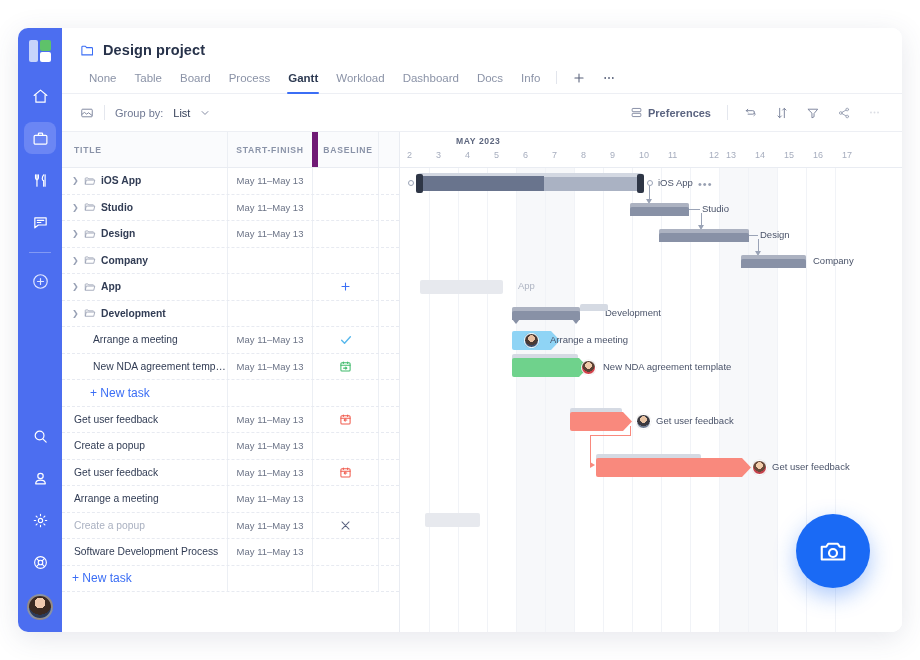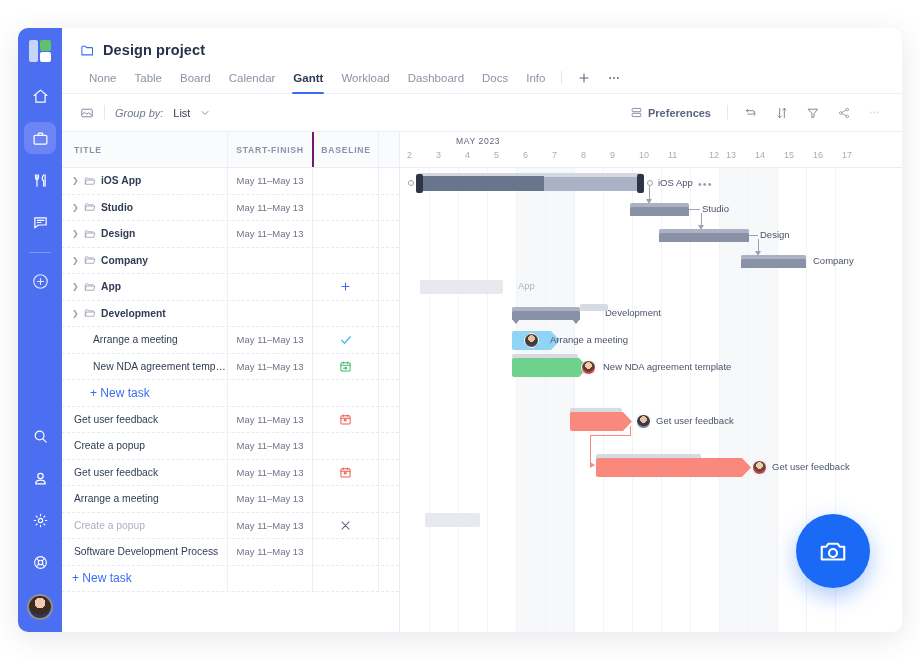--- a/index.html
+++ b/index.html
@@ -64,40 +64,40 @@
     height:2px; background:#3b6ef5; border-radius:2px;
   }
   .tab-div { width:1px; height:13px; background:#e2e5ec; margin: 0 7px 6px 7px; }
   .tab-icn { padding: 2px 8px 8px 8px; cursor:pointer; color:#6e7690; }
 
   .toolbar {
     height: 38px; display: flex; align-items: center;
     padding: 0 14px 0 18px; border-bottom: 1px solid #edeff4; gap: 10px;
   }
   .tb-div { width: 1px; height: 15px; background: #e4e7ee; }
-  .tb-lbl { font-size: 11px; color: #6f7892; font-style: italic; }
+  .tb-lbl { font-size: 11px; color: #6f7892; }
   .tb-val { font-size: 11px; color: #323d56; }
   .tb-right { margin-left: auto; display: flex; align-items: center; gap: 3px; }
   .tb-btn { display:flex; align-items:center; gap:5px; padding:4px 7px; border-radius:4px; cursor:pointer; }
   .tb-btn span { font-size: 11px; color: #5b6480; font-weight: bold; }
 
   .body { flex: 1; display: flex; min-height: 0; position: relative; }
 
   
   .grid { width: 338px; flex: 0 0 338px; border-right: 1px solid #e9ecf2; position: relative; background:#fff; }
   .grid-head {
     height: 36px; background: #fafbfd; border-bottom: 1px solid #e9ecf2;
     display: flex; align-items: center;
   }
   .gh {
     font-size: 8.6px; font-weight: bold; letter-spacing: .75px; color: #8a93a8;
   }
   .c-title { width: 165px; padding-left: 12px; }
   .c-dates { width: 85px; text-align: center; border-left: 1px solid #eceff4; height:100%; display:flex; align-items:center; justify-content:center;}
-  .c-base  { width: 66px; text-align: left; border-left: 2px solid #701a75; height:100%; display:flex; align-items:center; justify-content:center;}
+  .c-base  { width: 66px; text-align: left; border-left: 6px solid #701a75; height:100%; display:flex; align-items:center; justify-content:center;}
   .c-end   { flex:1; border-left: 1px solid #eceff4; height:100%; }
 
   .row {
     height: 26.5px; display: flex; align-items: center;
     border-bottom: 1px dashed #e7eaf1;
   }
   .r-title { width: 165px; display: flex; align-items: center; gap: 5px; padding-left: 10px; min-width:0; }
   .r-dates { width: 85px; text-align: center; font-size: 9.5px; color: #6c7487;
              border-left: 1px solid #eceff4; height: 100%; display:flex;align-items:center;justify-content:center;}
   .r-base  { width: 66px; border-left: 1px solid #eceff4; height: 100%;
@@ -109,21 +109,21 @@
   .row.muted .tname { color: #aab1c1; }
   .indent { padding-left: 31px; }
   .newtask { font-size: 12px; color: #3b6ef5; cursor: pointer; }
   .nt-row { height: 26.5px; display:flex; align-items:center; border-bottom:1px dashed #e7eaf1; }
   .nt-row .r-title { padding-left: 10px; }
   .nt-row.sub .r-title { padding-left: 28px; }
 
   
   .tl { flex: 1; position: relative; overflow: hidden; background:#fff; }
   .tl-head { height: 36px; border-bottom: 1px solid #e9ecf2; position: relative; background:#fff;}
-  .tl-month { position:absolute; left:8px; top:4px; font-size:8.6px; font-weight:normal; letter-spacing:.6px; color:#5d6party; color:#5d667e;padding-left:48px; }
+  .tl-month { position:absolute; left:8px; top:4px; font-size:8.6px; font-weight:bold; letter-spacing:.6px; color:#5d6party; color:#5d667e;padding-left:48px; }
   .tl-day { position: absolute; top: 18px; font-size: 9px; color: #a6adbe; text-align: left; }
   .tl-canvas { position: absolute; left:0; right:0; top:36px; bottom:0; }
   .col-line { position: absolute; top:0; bottom:0; width:1px; background:#f1f3f7; }
   .col-shade { position: absolute; top:0; bottom:0; background:#f7f8fa; }
   .bar-lbl { position:absolute; font-size:9.5px; color:#4a5369; white-space:nowrap; }
   .bar-lbl.grey { color:#aeb4c2; }
 
   
   .sbar { position:absolute; height:13px; background:#8891a6; border-radius:2px 2px 0 0;
           box-shadow: inset 0 4px 0 rgba(255,255,255,.30); }
@@ -265,21 +265,21 @@
           <path d="M3 19V6.5c0-.7.6-1.3 1.3-1.3h4.4l1.8 2.2h8.2c.7 0 1.3.6 1.3 1.3V19z"></path>
         </svg>
       </span>
       <span class="title-text">Design project</span>
     </div>
 
     <div class="tabbar">
       <div class="tab">None</div>
       <div class="tab">Table</div>
       <div class="tab">Board</div>
-      <div class="tab">Calendar</div>
+      <div class="tab">Process</div>
       <div class="tab active">Gantt</div>
       <div class="tab">Workload</div>
       <div class="tab">Dashboard</div>
       <div class="tab">Docs</div>
       <div class="tab">Info</div>
       <div class="tab-div"></div>
       <div class="tab-icn">
         <svg class="ic" width="14" height="14" viewBox="0 0 24 24" fill="none" stroke="#58617a" stroke-width="1.8" stroke-linecap="round">
             <path d="M12 5v14M5 12h14"></path>
           </svg>

